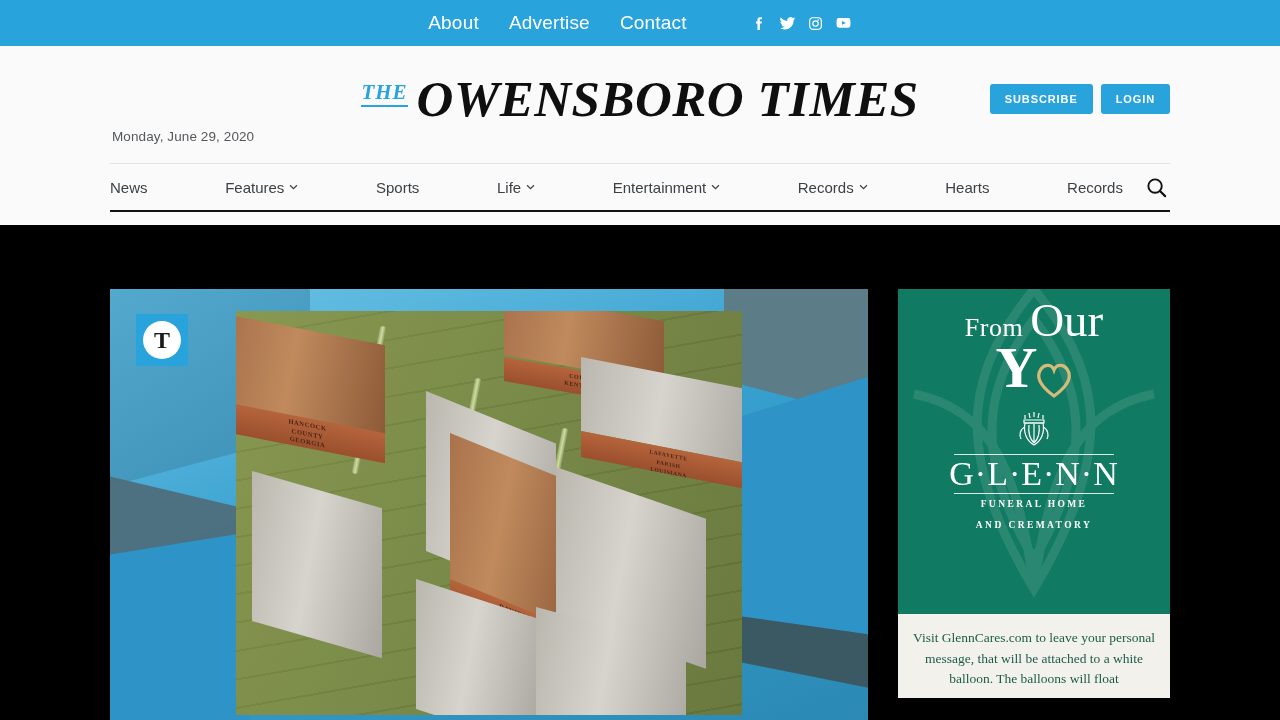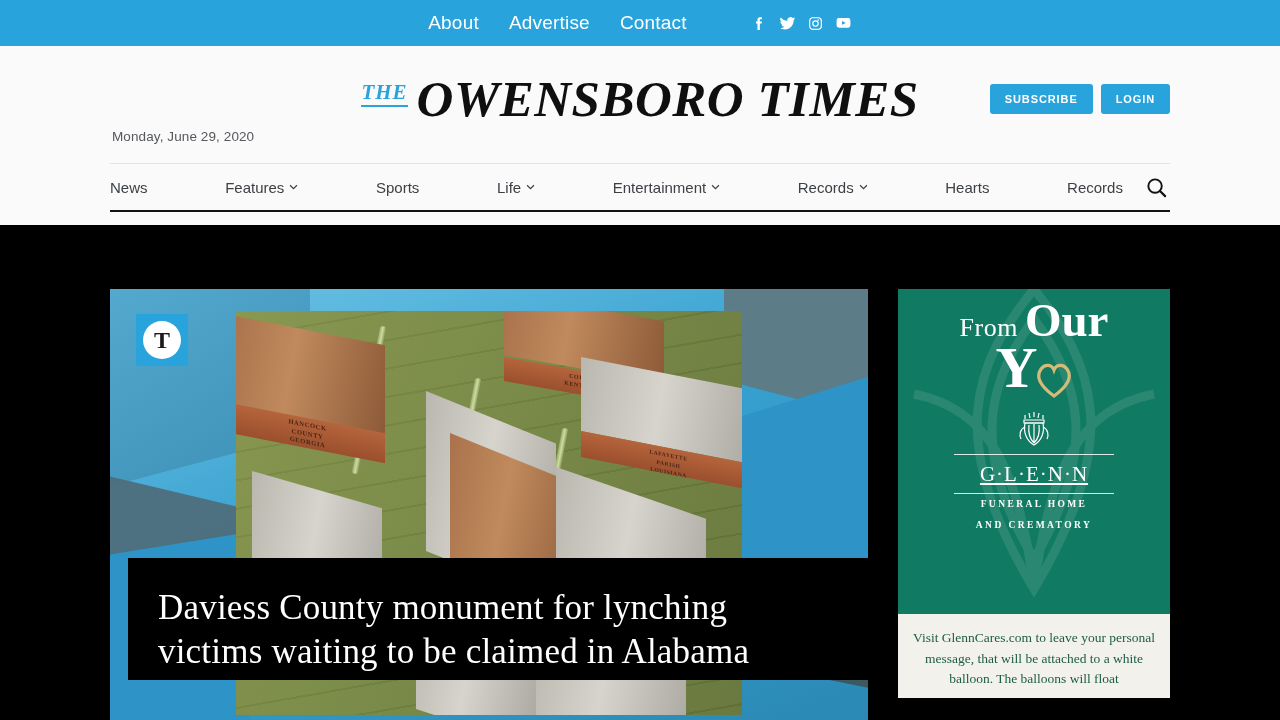--- a/index.html
+++ b/index.html
@@ -276,21 +276,21 @@
   }
   .ad-watermark svg { width: 100%; height: 100%; }
   .ad-text {
     position: relative;
     text-align: center;
     font-family: "Liberation Serif", serif;
     color: #ffffff;
     padding-top: 16px;
   }
   .ad-l1 { font-size: 26px; line-height: 30px; letter-spacing: .5px; }
-  .ad-l1 .big { font-size: 47px; font-weight: 700; letter-spacing: 0; }
+  .ad-l1 .big { font-size: 47px; font-weight: 400; letter-spacing: 0; }
   .ad-l2 { font-size: 30px; line-height: 34px; margin-top: -2px; letter-spacing: .3px; }
   .ad-l3 {
     font-size: 58px; font-weight: 700; line-height: 58px;
     margin-top: -4px;
     display: flex; align-items: center; justify-content: center;
     letter-spacing: -1px;
   }
   .heart-o {
     display: inline-block;
     width: 40px; height: 40px;
@@ -302,23 +302,22 @@
   .ad-logo {
     position: relative;
     margin-top: 14px;
     text-align: center;
     color: #ffffff;
     font-family: "Liberation Serif", serif;
   }
   .thistle { width: 34px; height: 40px; margin: 0 auto; display: block; }
   .logo-rule { height: 1px; background: rgba(255,255,255,.85); width: 160px; margin: 3px auto; }
   .logo-name {
-    font-size: 21px; letter-spacing: 1px; line-height: 30px;
+    font-size: 34px; letter-spacing: 1px; line-height: 30px;
     padding: 1px 0;
-    text-decoration: underline;
   }
   .logo-sub {
     font-size: 9.5px; letter-spacing: 2.4px; font-weight: 700;
     line-height: 13px; margin-top: 4px;
   }
   .ad-white {
     height: 84px;
     background: #f2f1ec;
     text-align: center;
     padding-top: 14px;
@@ -487,23 +486,20 @@
         </div>
       </div>
 
       <div style="position:absolute; left:26px; top:25px; width:52px; height:52px; background:#29a3dc; display:flex; align-items:center; justify-content:center;">
         <div style="width:38px; height:38px; border-radius:50%; background:#fff; display:flex; align-items:center; justify-content:center;">
           <span style="font-family:'Liberation Serif',serif; font-weight:700; font-size:24px; color:#1b1b1b; line-height:1;">T</span>
         </div>
       </div>
     </div>
 
-    <div class="headline-band">
-      <h1 class="headline">Daviess County monument for lynching victims waiting to be claimed in Alabama</h1>
-    </div>
 
     <div class="ad">
       <div class="ad-green">
         <div class="ad-watermark">
           <svg viewBox="0 0 100 110">
             <g fill="none" stroke="#ffffff" stroke-width="3">
               <path d="M50 5 C30 30 20 55 50 105 C80 55 70 30 50 5 Z"></path>
               <path d="M50 15 C35 35 28 58 50 95 C72 58 65 35 50 15 Z"></path>
               <path d="M10 40 C35 45 45 65 50 105"></path>
               <path d="M90 40 C65 45 55 65 50 105"></path>

